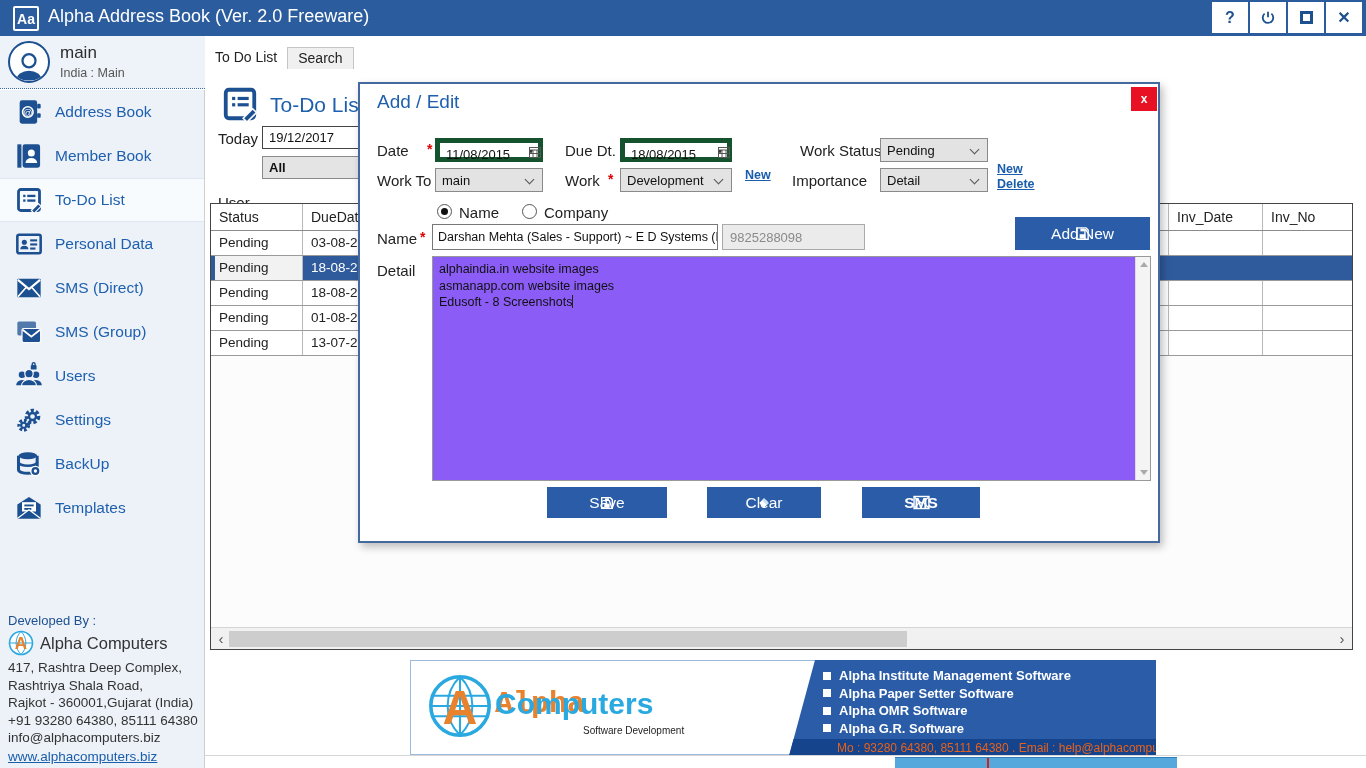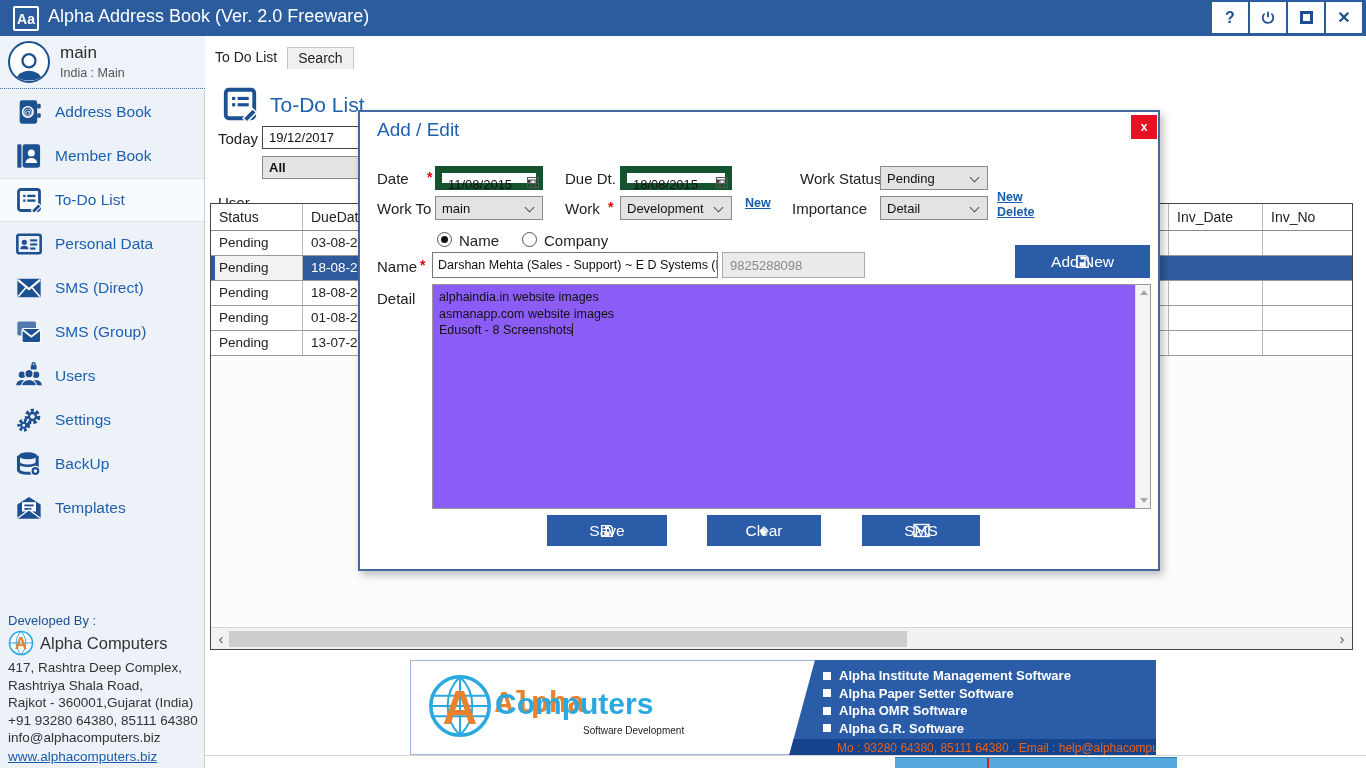--- a/index.html
+++ b/index.html
@@ -67,30 +67,30 @@
   .c-status { width:92px; } .c-due { width:866px; } .c-invd { width:94px; } .c-invn { width:89px; border-right:none; }
   .grow.selected .gc { background:#2f5b9d; color:#fff; border-right-color:#2f5b9d; }
   .grow.selected .c-status { background:#f2f2f2; color:#222; border-right:1px solid #b8b8b8; }
   .sel-accent { position:absolute; left:0; top:0; width:4px; height:100%; background:#2f5b9d; }
   .hscroll { position:absolute; left:0; bottom:0; width:100%; height:22px; background:#f1f1f1; border-top:1px solid #d5d5d5; }
   .hs-arrow { position:absolute; top:2px; font-size:15px; color:#555; width:16px; text-align:center; cursor:pointer; }
   .hs-thumb { position:absolute; left:18px; top:3px; width:678px; height:16px; background:#cdcdcd; cursor:pointer; }
 
   
   .modal { left:358px; top:82px; width:802px; height:461px; background:#fff; border:2px solid #43699e;
-    box-shadow:3px 4px 8px rgba(0,0,0,0.25); z-index:50;margin-top:28px; }
+    box-shadow:3px 4px 8px rgba(0,0,0,0.25); z-index:50; }
   .modal * { position:absolute; }
   .m-title { left:17px; top:7px; font-size:19px; color:#1e5fae; }
   .m-close { left:771px; top:3px; width:26px; height:24px; background:#e81123; color:#fff; font-size:12px; font-weight:bold;
     display:flex; align-items:center; justify-content:center; cursor:pointer; }
   .m-label { font-size:15px; color:#222; white-space:nowrap; }
   .req { color:#e00000; font-size:14px; font-weight:bold; }
   .dd { background:#e3e3e3; border:1px solid #8a8a8a; height:24px; font-size:13px; color:#111; padding:4px 6px; cursor:pointer; }
   .chev { position:absolute; right:9px; top:7px; width:7px; height:7px; border-right:1.5px solid #555; border-bottom:1.5px solid #555; transform:rotate(45deg); }
-  .dateinp { background:#fff; border:7px solid #14532d; height:24px; font-size:13px; color:#111; padding:4px 6px; cursor:pointer; }
+  .dateinp { background:#fff; border:5px solid #14532d; height:24px; font-size:13px; color:#111; padding:4px 6px; cursor:pointer; }
   .cal-glyphs { position:absolute; right:5px; top:4px; display:flex; align-items:center; gap:2px; color:#444; }
   .m-link { font-size:12.5px; font-weight:bold; color:#1a5dab; text-decoration:underline; cursor:pointer; white-space:nowrap; }
   .radio { width:15px; height:15px; border:1px solid #555; border-radius:50%; background:#fff; display:flex; align-items:center; justify-content:center; cursor:pointer; }
   .radio .dot { position:static; width:7px; height:7px; border-radius:50%; background:#111; }
   .r-label { font-size:15px; color:#222; }
   .txtinp { background:#fff; border:1px solid #777; font-size:12.5px; color:#111; padding:5px 5px; white-space:nowrap; overflow:hidden; }
   .phoneinp { background:#ebebeb; border:1px solid #aaa; font-size:13px; color:#8a8a8a; padding:5px 7px; }
   .btn { background:#2a5ca8; color:#fff; display:flex; align-items:center; justify-content:center; gap:9px;
     font-size:15.5px; cursor:pointer; }
   .detailbox { left:72px; top:172px; width:719px; height:225px; background:#8b5cf6; border:1px solid #999; }
@@ -456,21 +456,21 @@
             <rect x="7" y="7" width="10" height="4" fill="#c9dcf2"></rect>
           </g>
         </svg>
       <span style="position:static;">Clear</span>
     </div>
     <div class="btn" style="left:502px; top:403px; width:118px; height:31px;">
       <svg width="17" height="15" viewBox="0 0 24 20">
           <rect x="1.5" y="1.5" width="21" height="17" fill="none" stroke="#fff" stroke-width="2"></rect>
           <path d="M2 2.5 L12 11 L22 2.5 M2 17.5 L9.5 9.5 M22 17.5 L14.5 9.5" fill="none" stroke="#fff" stroke-width="1.8"></path>
         </svg>
-      <span style="position:static;">SMS</span>
+      <span style="position:static;font-weight:bold;">SMS</span>
     </div>
   </div>
 
   <div class="abs banner">
     <svg style="left:16px; top:12px;" width="66" height="66" viewBox="0 0 26 26">
         <circle cx="13" cy="13" r="11.5" fill="#fff" stroke="#2aa9e0" stroke-width="1.4"></circle>
         <path d="M1.5 13 h23 M1.5 9 h23 M1.5 17 h23 M13 1.5 a16 16 0 0 1 0 23 M13 1.5 a16 16 0 0 0 0 23 M13 1.5 v23" fill="none" stroke="#2aa9e0" stroke-width="0.8"></path>
         <text x="13" y="20" font-size="19" font-weight="bold" fill="#e8822d" text-anchor="middle">A</text>
       </svg>
     <div class="tagline">“jay shri krishna”</div>

